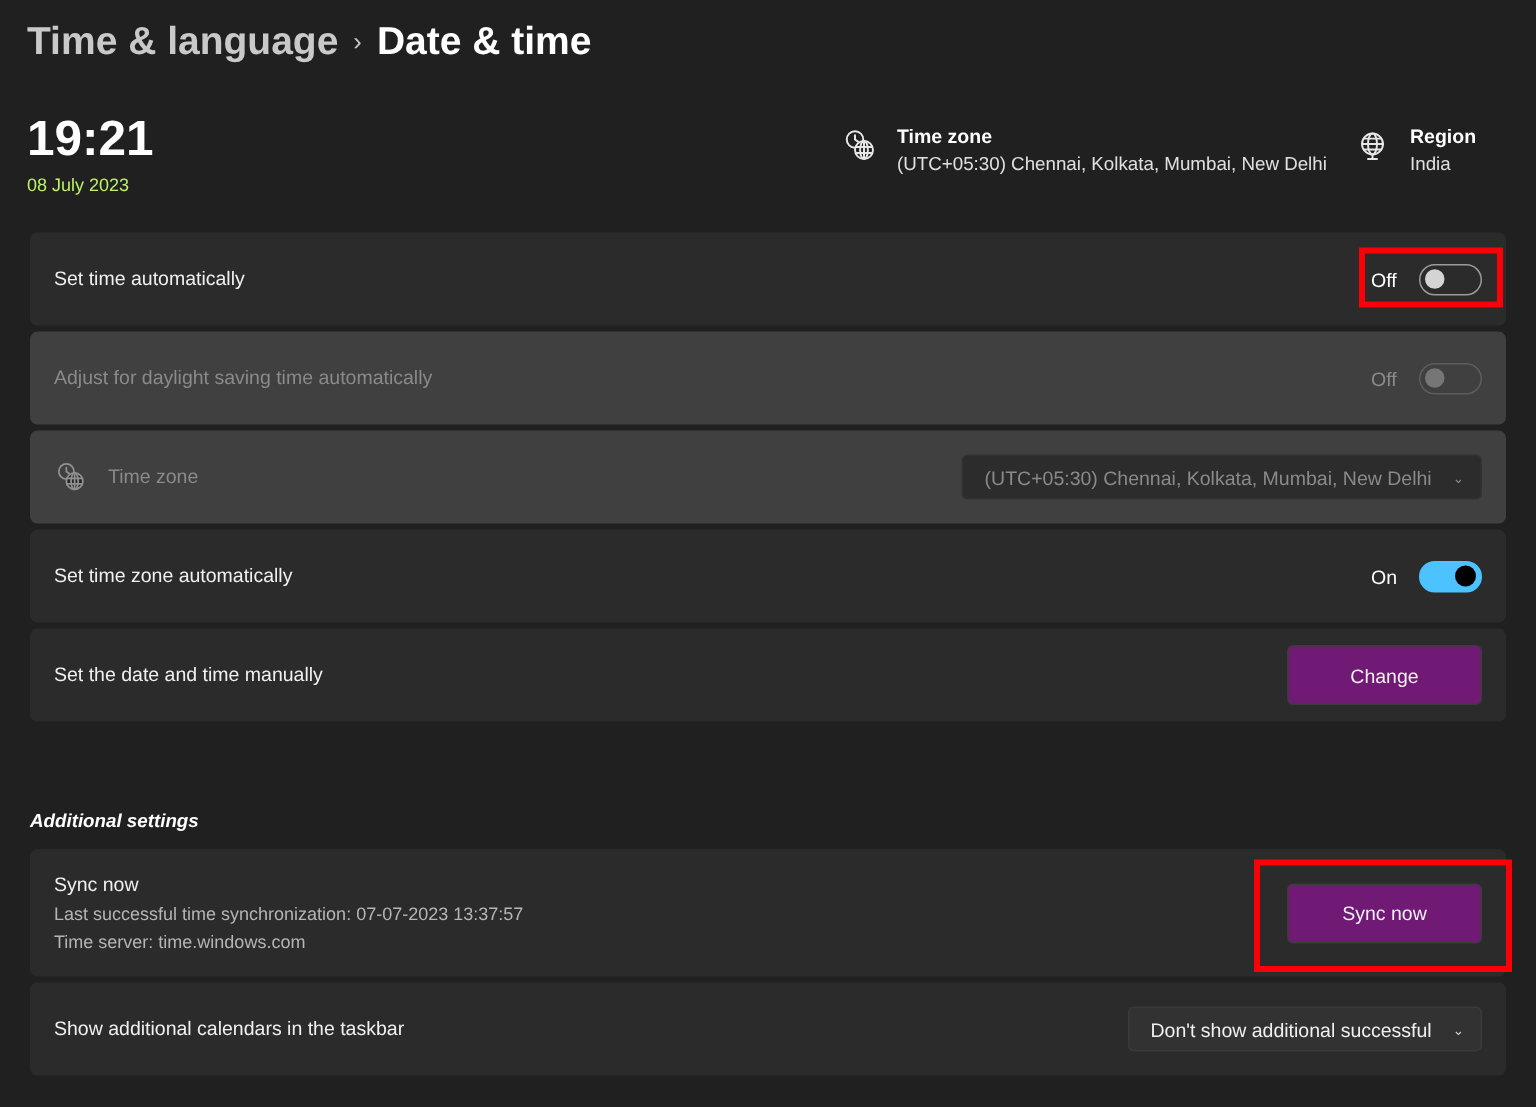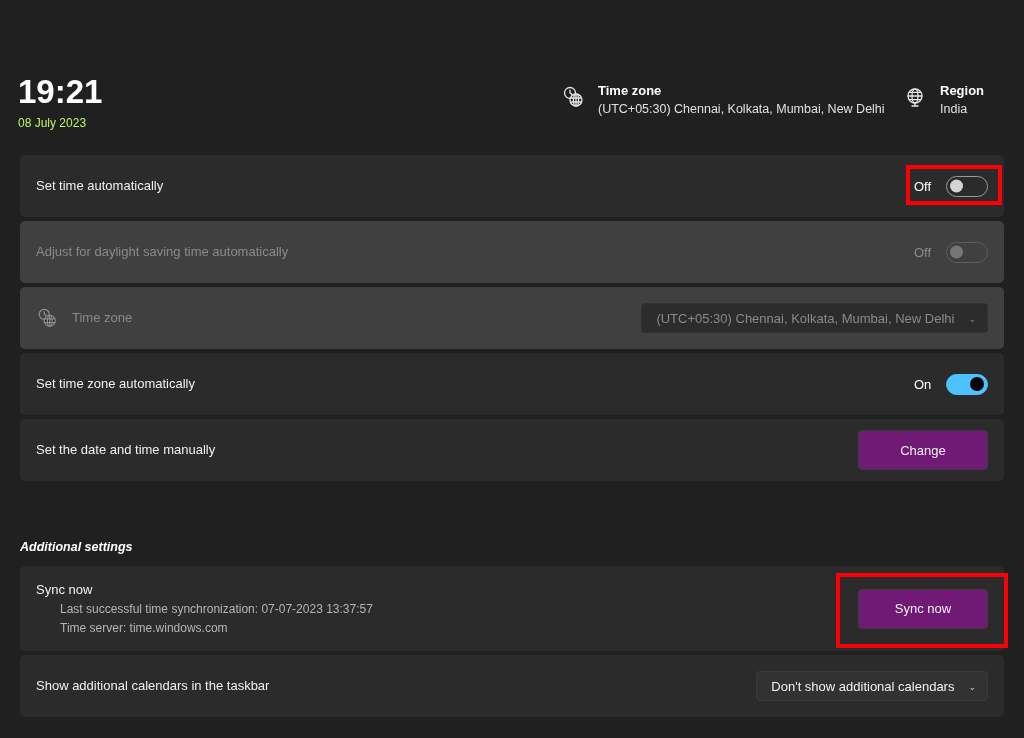--- a/index.html
+++ b/index.html
@@ -249,21 +249,21 @@
     left: 20px;
     top: 566px;
     width: 984px;
   }
   .row-tall {
     height: 85px;
     align-items: center;
   }
   .sync-text { display: flex; flex-direction: column; gap: 1px; }
   .sync-title { font-size: 13px; color: #f0f0f0; line-height: 19px; }
-  .sync-sub { font-size: 12px; color: #b5b5b5; line-height: 18px; margin-left: 24px; }
+  .sync-sub { font-size: 12px; color: #b5b5b5; line-height: 18px; }
 
   
   .annot {
     position: absolute;
     border: 4px solid #fb0007;
     pointer-events: none;
     z-index: 20;
   }
   .annot-toggle {
     left: 906px;
@@ -276,20 +276,25 @@
     top: 573px;
     width: 172px;
     height: 75px;
   }
 </style>
 </head>
 <body>
 
 <div class="page">
 
+  <div class="breadcrumb">
+    <span class="crumb-parent">Time &amp; language</span>
+    <span class="crumb-sep">›</span>
+    <span class="crumb-current">Date &amp; time</span>
+  </div>
 
   <div class="clock-block">
     <div class="clock-time">19:21</div>
     <div class="clock-date">08 July 2023</div>
   </div>
 
   <div class="hdr-info hdr-tz">
     <span class="hdr-icon">
       <svg width="24" height="24" viewBox="0 0 24 24" fill="none" stroke="currentColor" stroke-width="1.3">
         <circle cx="9" cy="8" r="5.5"></circle>
@@ -411,21 +416,21 @@
         <button class="btn">Sync now</button>
       </div>
     </div>
 
     <div class="row">
       <div class="row-left">
         <span class="row-label">Show additional calendars in the taskbar</span>
       </div>
       <div class="row-right">
         <div class="dropdown">
-          <span>Don't show additional calendars</span>
+          <span>Don't show additional successful</span>
           <span class="chev">⌄</span>
         </div>
       </div>
     </div>
 
   </div>
 
   <div class="annot annot-toggle"></div>
   <div class="annot annot-sync"></div>
 

